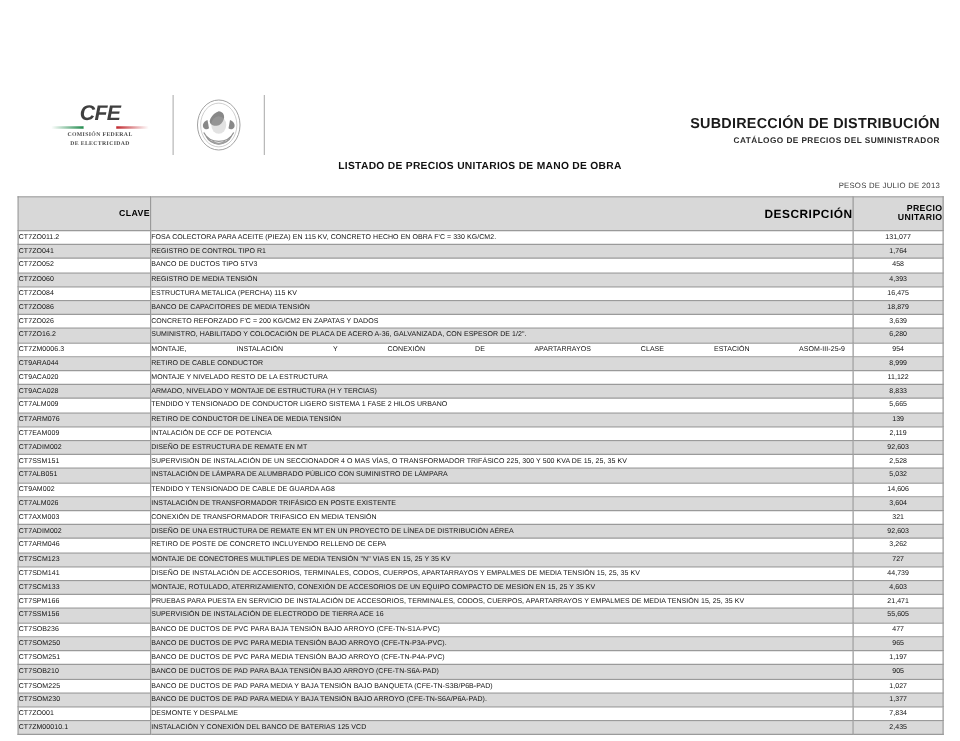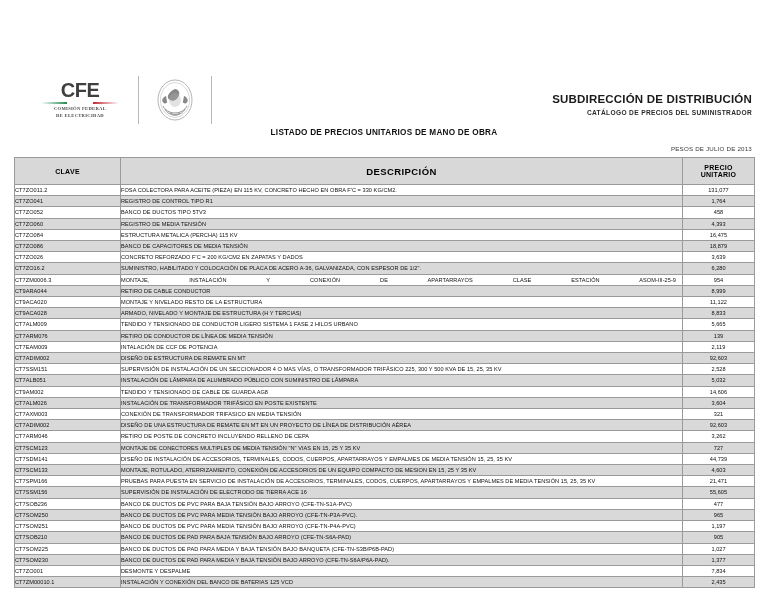--- a/index.html
+++ b/index.html
@@ -41,22 +41,23 @@
     height: 52px;
   }
 
   .cfe-logo {
     width: 92px;
     text-align: center;
     line-height: 1;
   }
   .cfe-word {
     font-family: "Liberation Sans", sans-serif;
-    font-size: 20px;
-    font-weight: bold;
+    font-size: 17px;
+    font-weight: bold;
+    font-style: italic;
     letter-spacing: -0.5px;
     color: #3f3f3f;
     text-align: center;
   }
   .cfe-bars {
     display: flex;
     width: 78px;
     margin: 2px auto 2px auto;
     height: 2px;
   }
@@ -157,20 +158,21 @@
 
   thead th {
     background: #d8d8d8;
     font-size: 7px;
     font-weight: bold;
     letter-spacing: 0.3px;
     color: #000000;
     height: 26px;
     vertical-align: middle;
     border: 1px solid #4a4a4a;
+    text-align: right;
   }
   thead th.th-desc {
     font-size: 9.5px;
     letter-spacing: 0.4px;
   }
   thead th.th-price span.l2 { display: block; }
 
   col.c-clave { width: 106px; }
   col.c-desc  { width: 562px; }
   col.c-price { width: 72px; }

